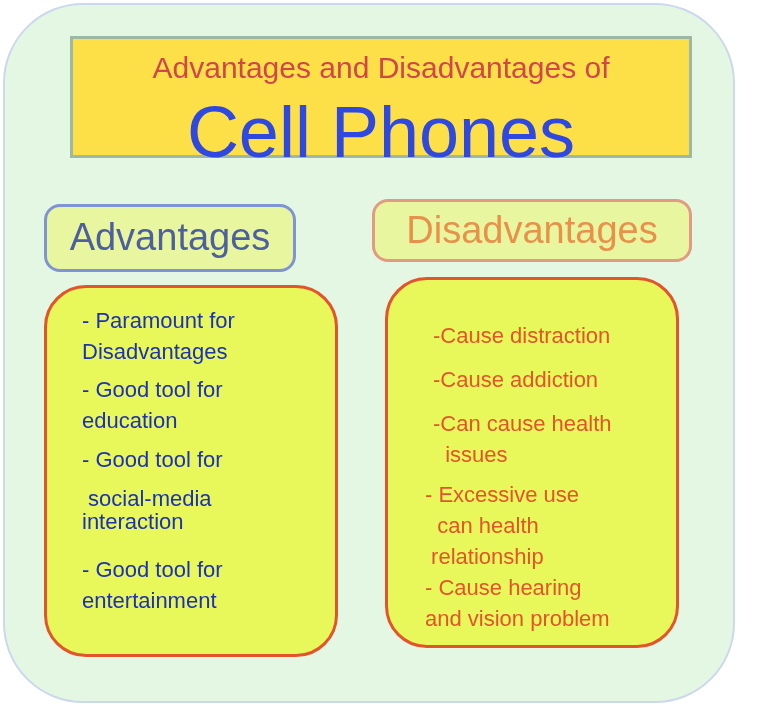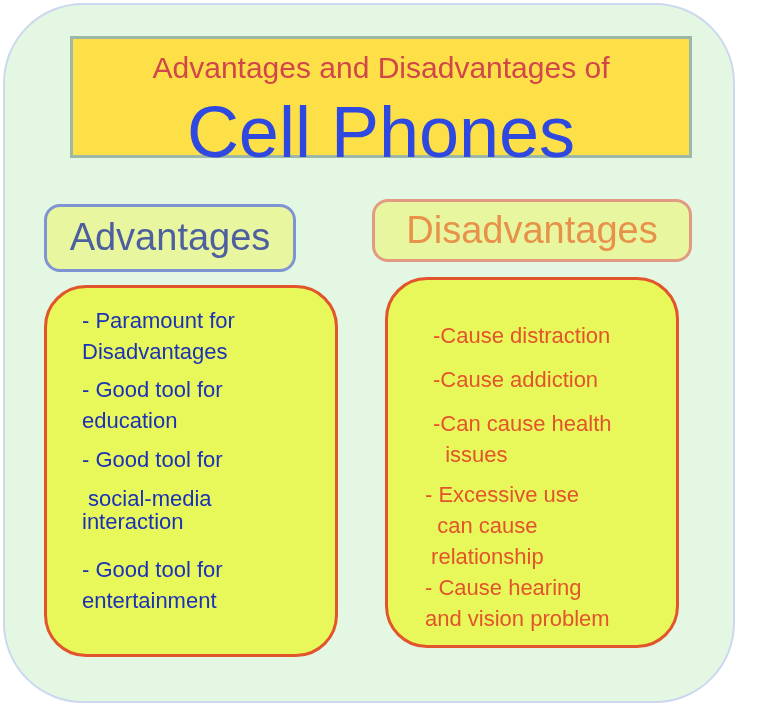--- a/index.html
+++ b/index.html
@@ -42,17 +42,17 @@
   <div class="line" style="left:35px;top:269px;">- Good tool for</div>
   <div class="line" style="left:35px;top:300px;">entertainment</div>
 </div>
 
 <div class="card card-dis dis">
   <div class="line" style="left:45px;top:43px;">-Cause distraction</div>
   <div class="line" style="left:45px;top:87px;">-Cause addiction</div>
   <div class="line" style="left:45px;top:131px;">-Can cause health</div>
   <div class="line" style="left:45px;top:162px;text-align:right;">  issues</div>
   <div class="line" style="left:37px;top:202px;">- Excessive use</div>
-  <div class="line" style="left:37px;top:233px;">  can cause</div>
+  <div class="line" style="left:37px;top:233px;">  can health</div>
   <div class="line" style="left:37px;top:264px;"> relationship</div>
   <div class="line" style="left:37px;top:295px;">- Cause hearing</div>
   <div class="line" style="left:37px;top:326px;">and vision problem</div>
 </div>
 
 </body></html>

